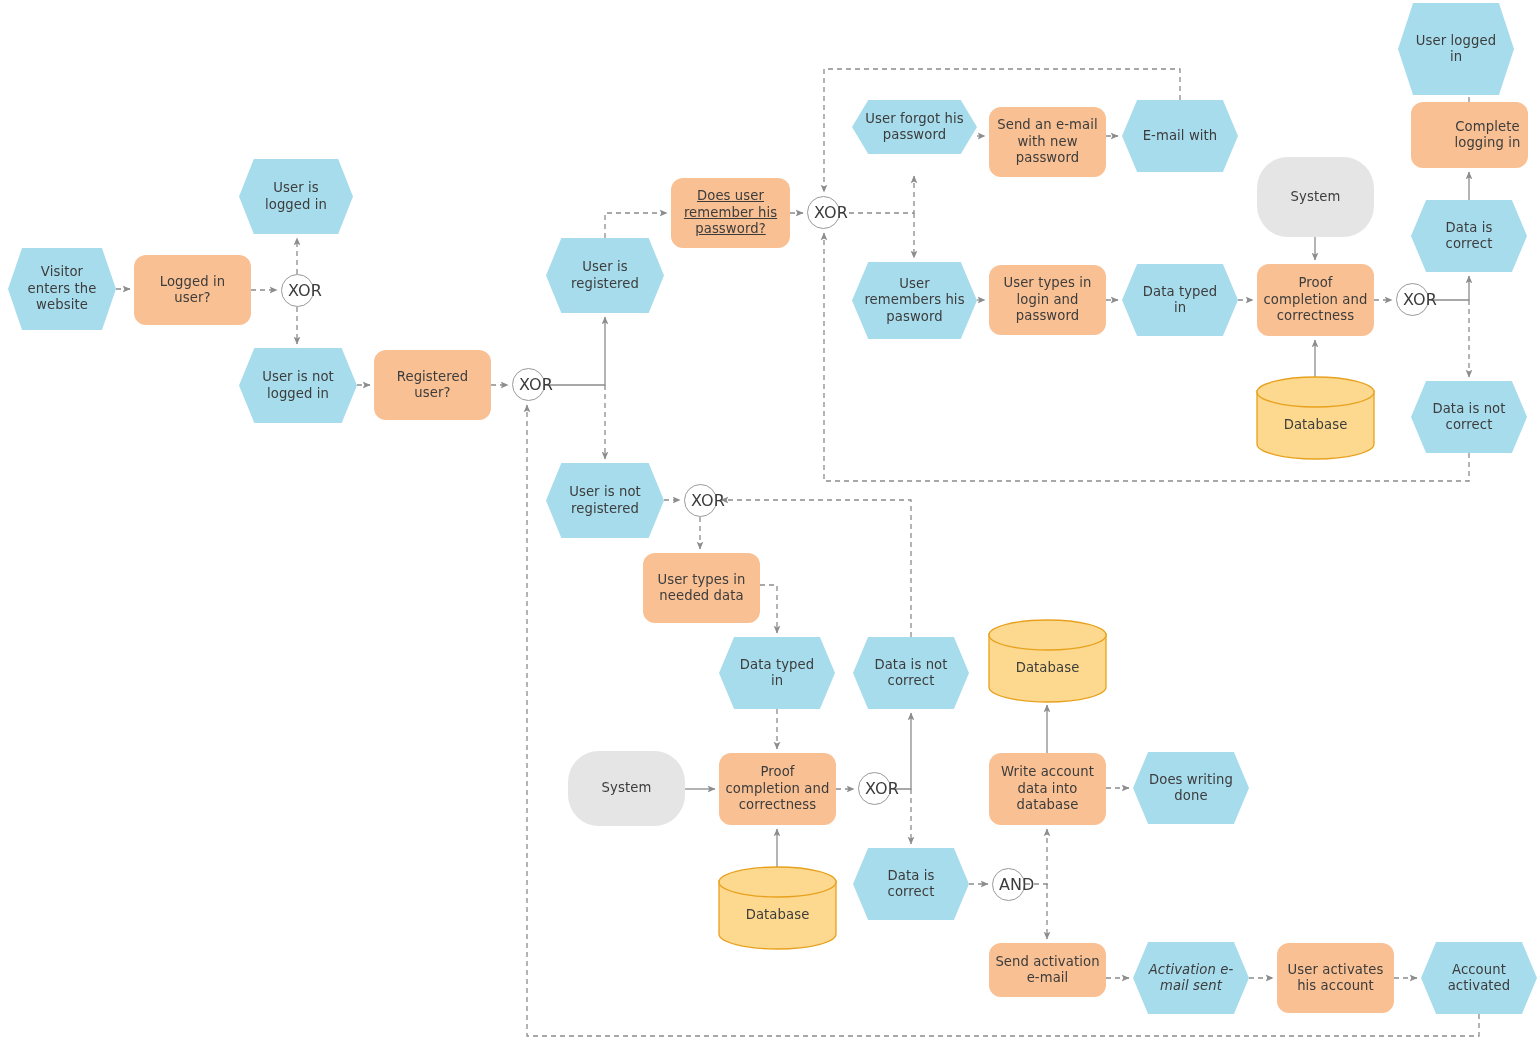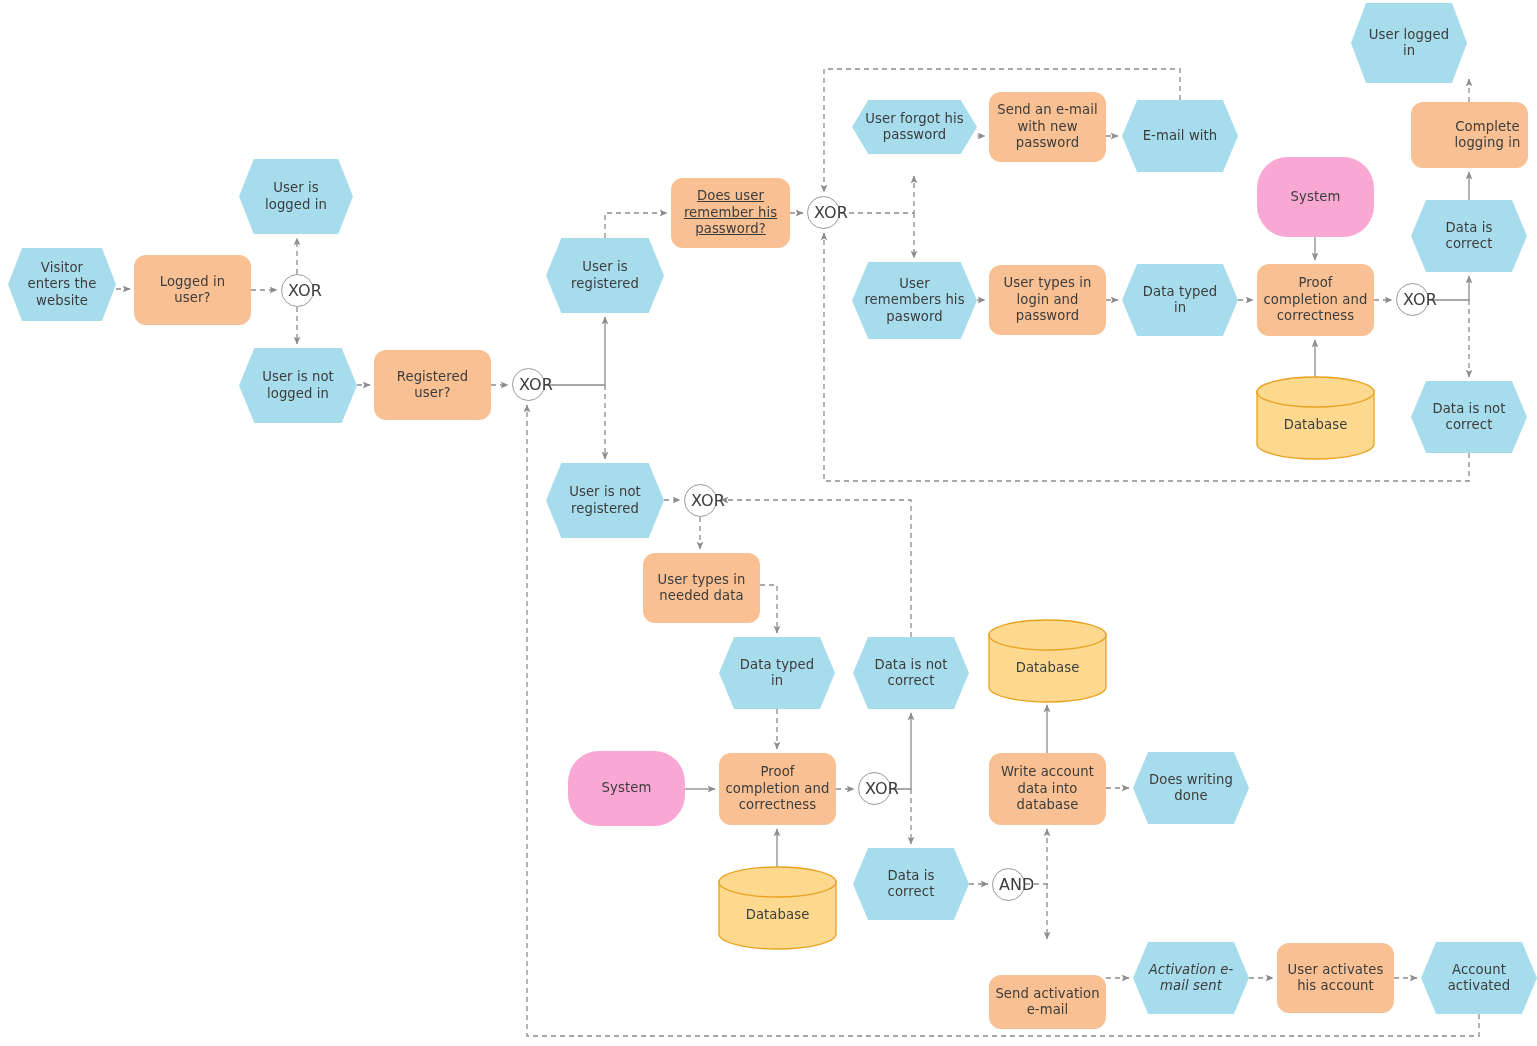--- a/index.html
+++ b/index.html
@@ -50,21 +50,21 @@
     background: #F9C093;
     border-radius: 12px;
   }
   
   .n-event {
     background: #A7DCEC;
     clip-path: polygon(13% 0%, 87% 0%, 100% 50%, 87% 100%, 13% 100%, 0% 50%);
   }
   
   .n-system {
-    background: #f9a8d4;
+    background: #e5e5e5;
     border-radius: 31px;
   }
   
   .n-db {
     background: transparent;
   }
   .n-db .cyl-svg {
     position: absolute;
     left: 0;
     top: 0;
@@ -135,21 +135,21 @@
         <path d="M1047,884 L1047,939" fill="none" stroke="#8C8C8C" stroke-width="1.3" stroke-dasharray="5,4" marker-end="url(#arrowhead)"></path>
         <path d="M1047,753 L1047,705" fill="none" stroke="#8C8C8C" stroke-width="1.3" marker-end="url(#arrowhead)"></path>
         <path d="M1106,788 L1129,788" fill="none" stroke="#8C8C8C" stroke-width="1.3" stroke-dasharray="5,4" marker-end="url(#arrowhead)"></path>
         <path d="M1106,978 L1129,978" fill="none" stroke="#8C8C8C" stroke-width="1.3" stroke-dasharray="5,4" marker-end="url(#arrowhead)"></path>
         <path d="M1249,978 L1273,978" fill="none" stroke="#8C8C8C" stroke-width="1.3" stroke-dasharray="5,4" marker-end="url(#arrowhead)"></path>
         <path d="M1394,978 L1417,978" fill="none" stroke="#8C8C8C" stroke-width="1.3" stroke-dasharray="5,4" marker-end="url(#arrowhead)"></path>
         <path d="M1479,1014 L1479,1036 L527,1036 L527,405" fill="none" stroke="#8C8C8C" stroke-width="1.3" stroke-dasharray="5,4" marker-end="url(#arrowhead)"></path>
       </g>
   </svg>
   <div id="nodes-layer">
-      <div class="node n-event" style="left: 8px; top: 248px; width: 108px; height: 73px;">
+      <div class="node n-event" style="left: 8px; top: 248px; width: 108px; height: 82px;">
         <span class="lbl">Visitor
 enters the
 website</span>
       </div>
       <div class="node n-function" style="left: 134px; top: 255px; width: 117px; height: 70px;">
         <span class="lbl">Logged in user?</span>
       </div>
       <div class="node n-gate" style="left: 281px; top: 274px; width: 33px; height: 33px;">
         <span class="lbl">XOR</span>
       </div>
@@ -181,21 +181,21 @@
 remember his
 password?</span>
       </div>
       <div class="node n-gate" style="left: 807px; top: 196px; width: 33px; height: 33px;">
         <span class="lbl">XOR</span>
       </div>
       <div class="node n-event" style="left: 852px; top: 100px; width: 125px; height: 54px;">
         <span class="lbl">User forgot his
 password</span>
       </div>
-      <div class="node n-function" style="left: 989px; top: 92px; width: 117px; height: 70px;">
+      <div class="node n-function" style="left: 989px; top: 107px; width: 117px; height: 70px;">
         <span class="lbl">Send an e-mail
 with new
 password</span>
       </div>
       <div class="node n-event" style="left: 1122px; top: 100px; width: 116px; height: 72px;">
         <span class="lbl">E-mail with</span>
       </div>
       <div class="node n-event" style="left: 852px; top: 262px; width: 125px; height: 77px;">
         <span class="lbl">User
 remembers his
@@ -233,21 +233,21 @@
 correct</span>
       </div>
       <div class="node n-event" style="left: 1411px; top: 381px; width: 116px; height: 72px;">
         <span class="lbl">Data is not
 correct</span>
       </div>
       <div class="node n-function" style="left: 1411px; top: 102px; width: 117px; height: 66px; padding-left: 36px;">
         <span class="lbl">Complete
 logging in</span>
       </div>
-      <div class="node n-event" style="left: 1351px; top: 3px; width: 116px; height: 80px;">
+      <div class="node n-event" style="left: 1398px; top: 3px; width: 116px; height: 92px;">
         <span class="lbl">User logged
 in</span>
       </div>
       <div class="node n-gate" style="left: 684px; top: 484px; width: 33px; height: 33px;">
         <span class="lbl">XOR</span>
       </div>
       <div class="node n-function" style="left: 643px; top: 553px; width: 117px; height: 70px;">
         <span class="lbl">User types in
 needed data</span>
       </div>
@@ -293,21 +293,21 @@
       </div>
       <div class="node n-function" style="left: 989px; top: 753px; width: 117px; height: 72px;">
         <span class="lbl">Write account
 data into
 database</span>
       </div>
       <div class="node n-event" style="left: 1133px; top: 752px; width: 116px; height: 72px;">
         <span class="lbl">Does writing
 done</span>
       </div>
-      <div class="node n-function" style="left: 989px; top: 943px; width: 117px; height: 54px; margin-top: 32px;">
+      <div class="node n-function" style="left: 989px; top: 943px; width: 117px; height: 54px;">
         <span class="lbl">Send activation
 e-mail</span>
       </div>
       <div class="node n-event" style="left: 1133px; top: 942px; width: 116px; height: 72px; font-style: italic;">
         <span class="lbl">Activation e-
 mail sent</span>
       </div>
       <div class="node n-function" style="left: 1277px; top: 943px; width: 117px; height: 70px;">
         <span class="lbl">User activates
 his account</span>

